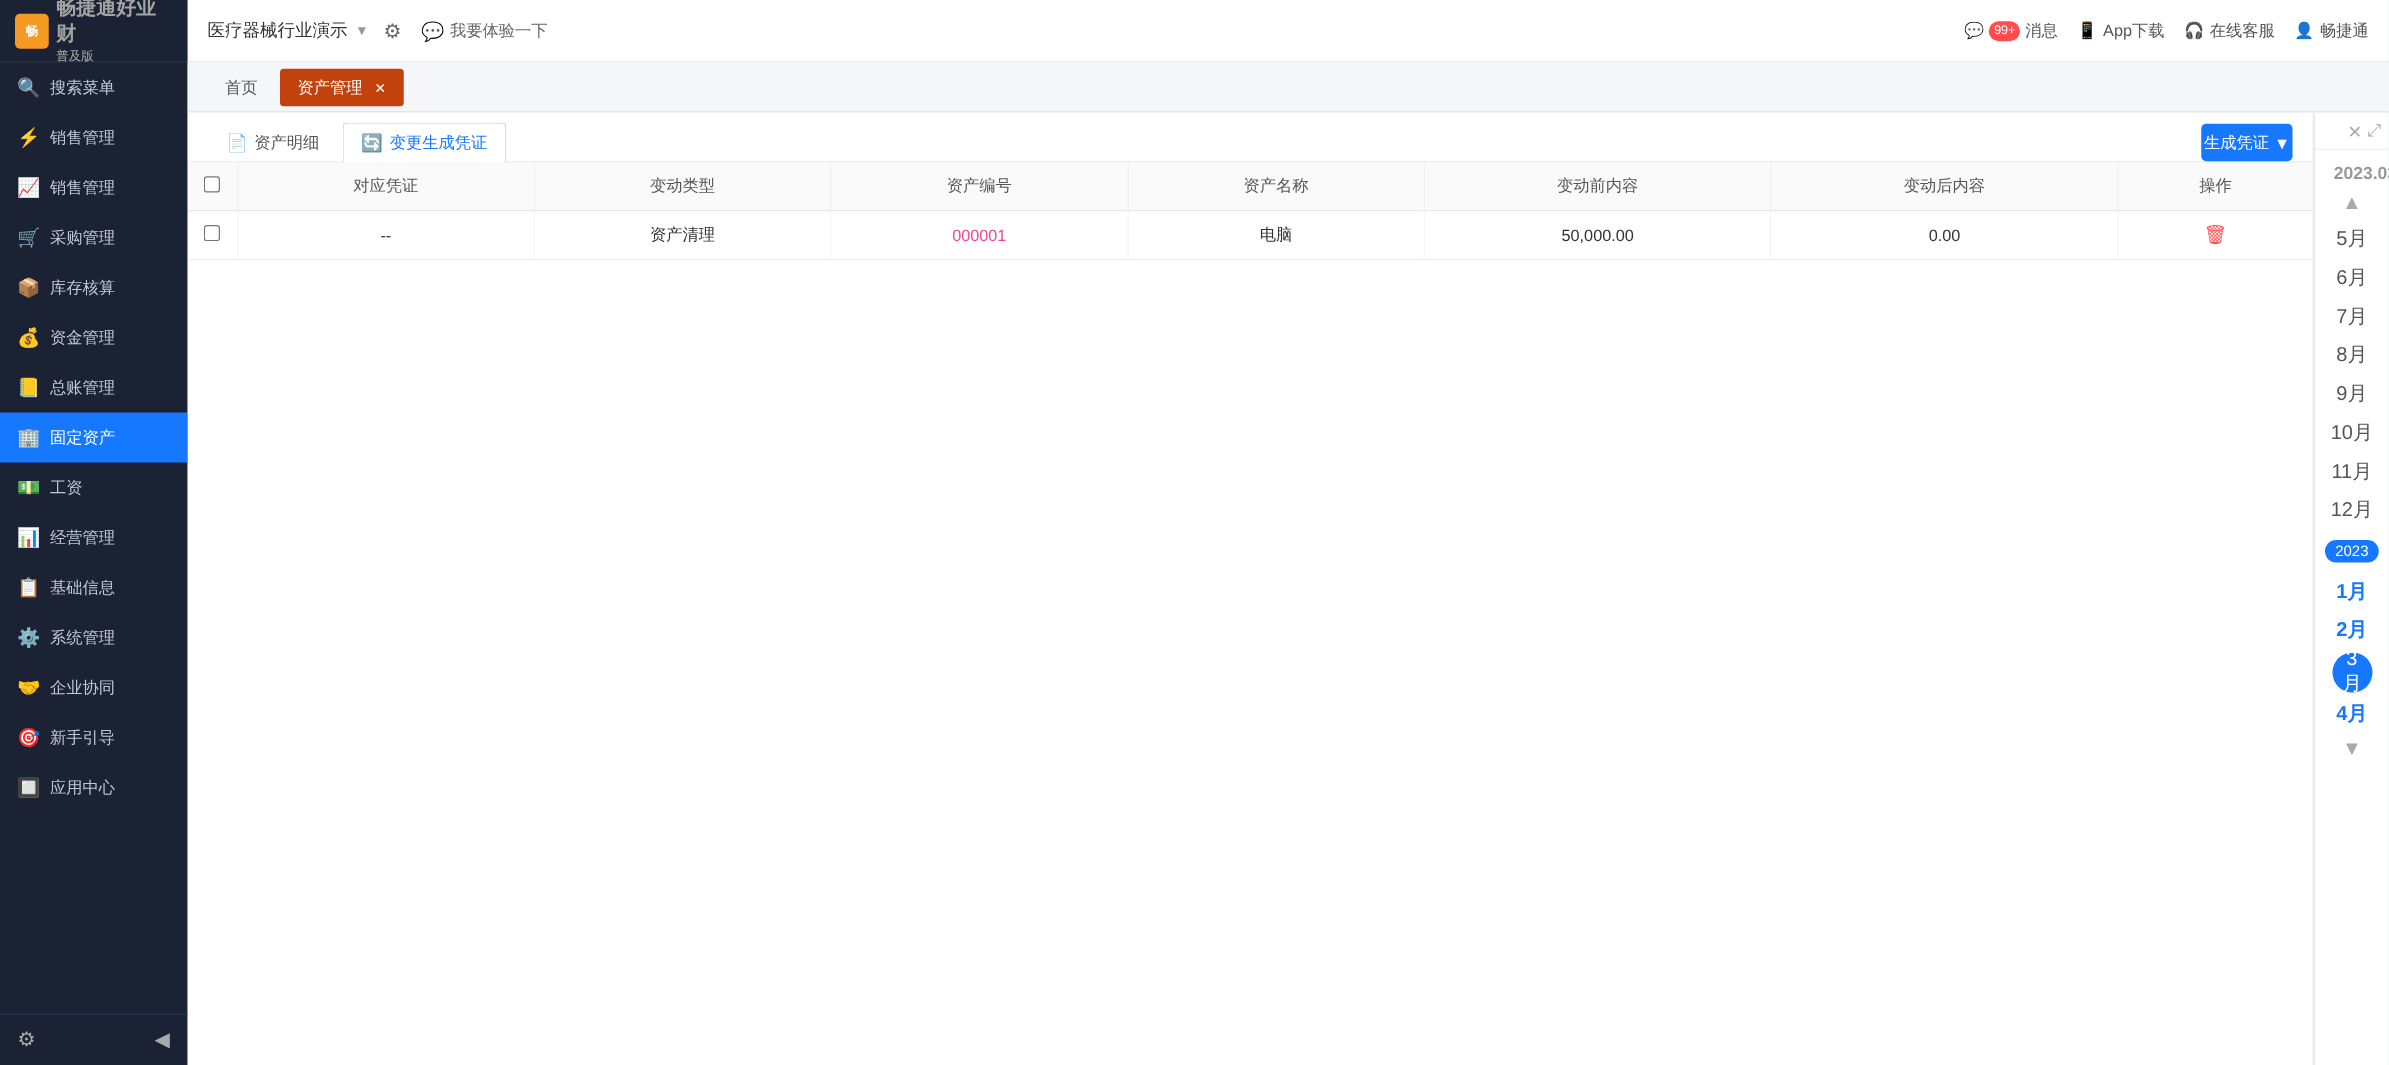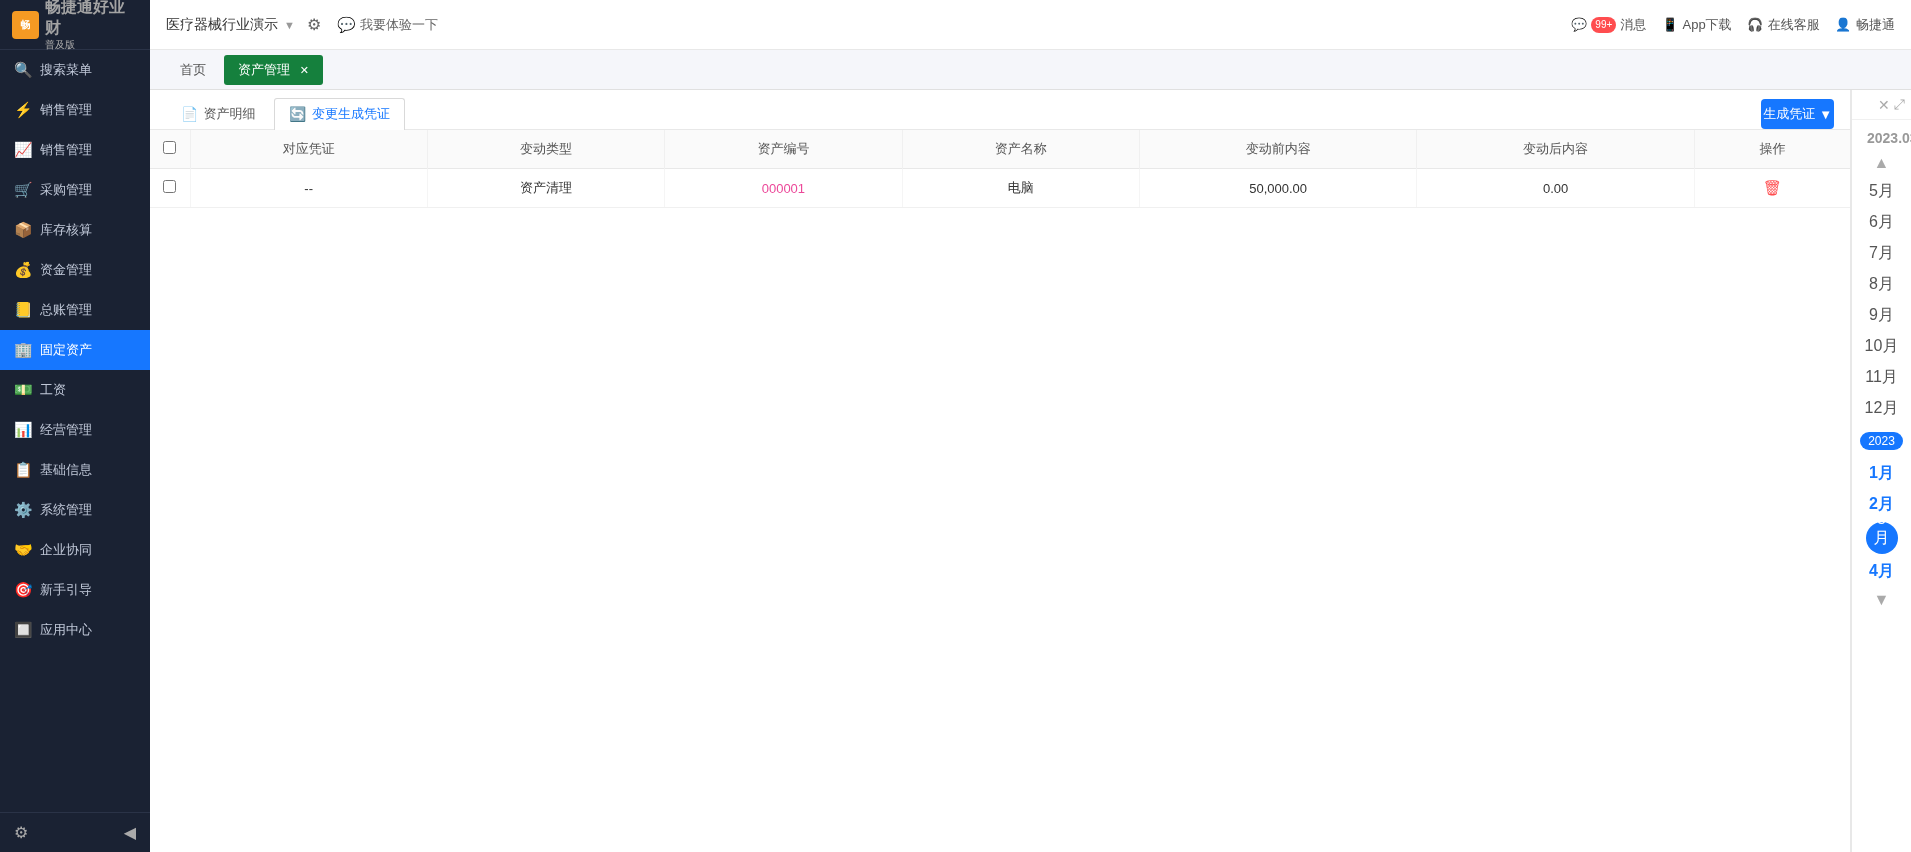--- a/index.html
+++ b/index.html
@@ -123,21 +123,21 @@
     }
     .nav-tab {
       padding: 6px 14px;
       font-size: 13px;
       cursor: pointer;
       color: #555;
       border-radius: 2px;
       margin-right: 4px;
     }
     .nav-tab.active {
-      background: #15803d;
+      background: #c2410c;
       color: #fff;
       border-radius: 3px;
     }
     .nav-tab-close { margin-left: 6px; font-size: 11px; }
 
     
     .content {
       flex: 1;
       display: flex;
       overflow: hidden;
@@ -290,21 +290,21 @@
       padding: 5px 4px;
       cursor: pointer;
     }
     .timeline-month.active {
       background: #1677ff;
       color: #fff;
       border-radius: 50%;
       width: 32px;
       height: 32px;
       display: flex;
-      align-items: flex-end;
+      align-items: center;
       justify-content: center;
       margin: 2px auto;
     }
     .timeline-month.current-year {
       color: #1677ff;
       font-weight: bold;
     }
     .timeline-year-badge {
       background: #1677ff;
       color: #fff;

